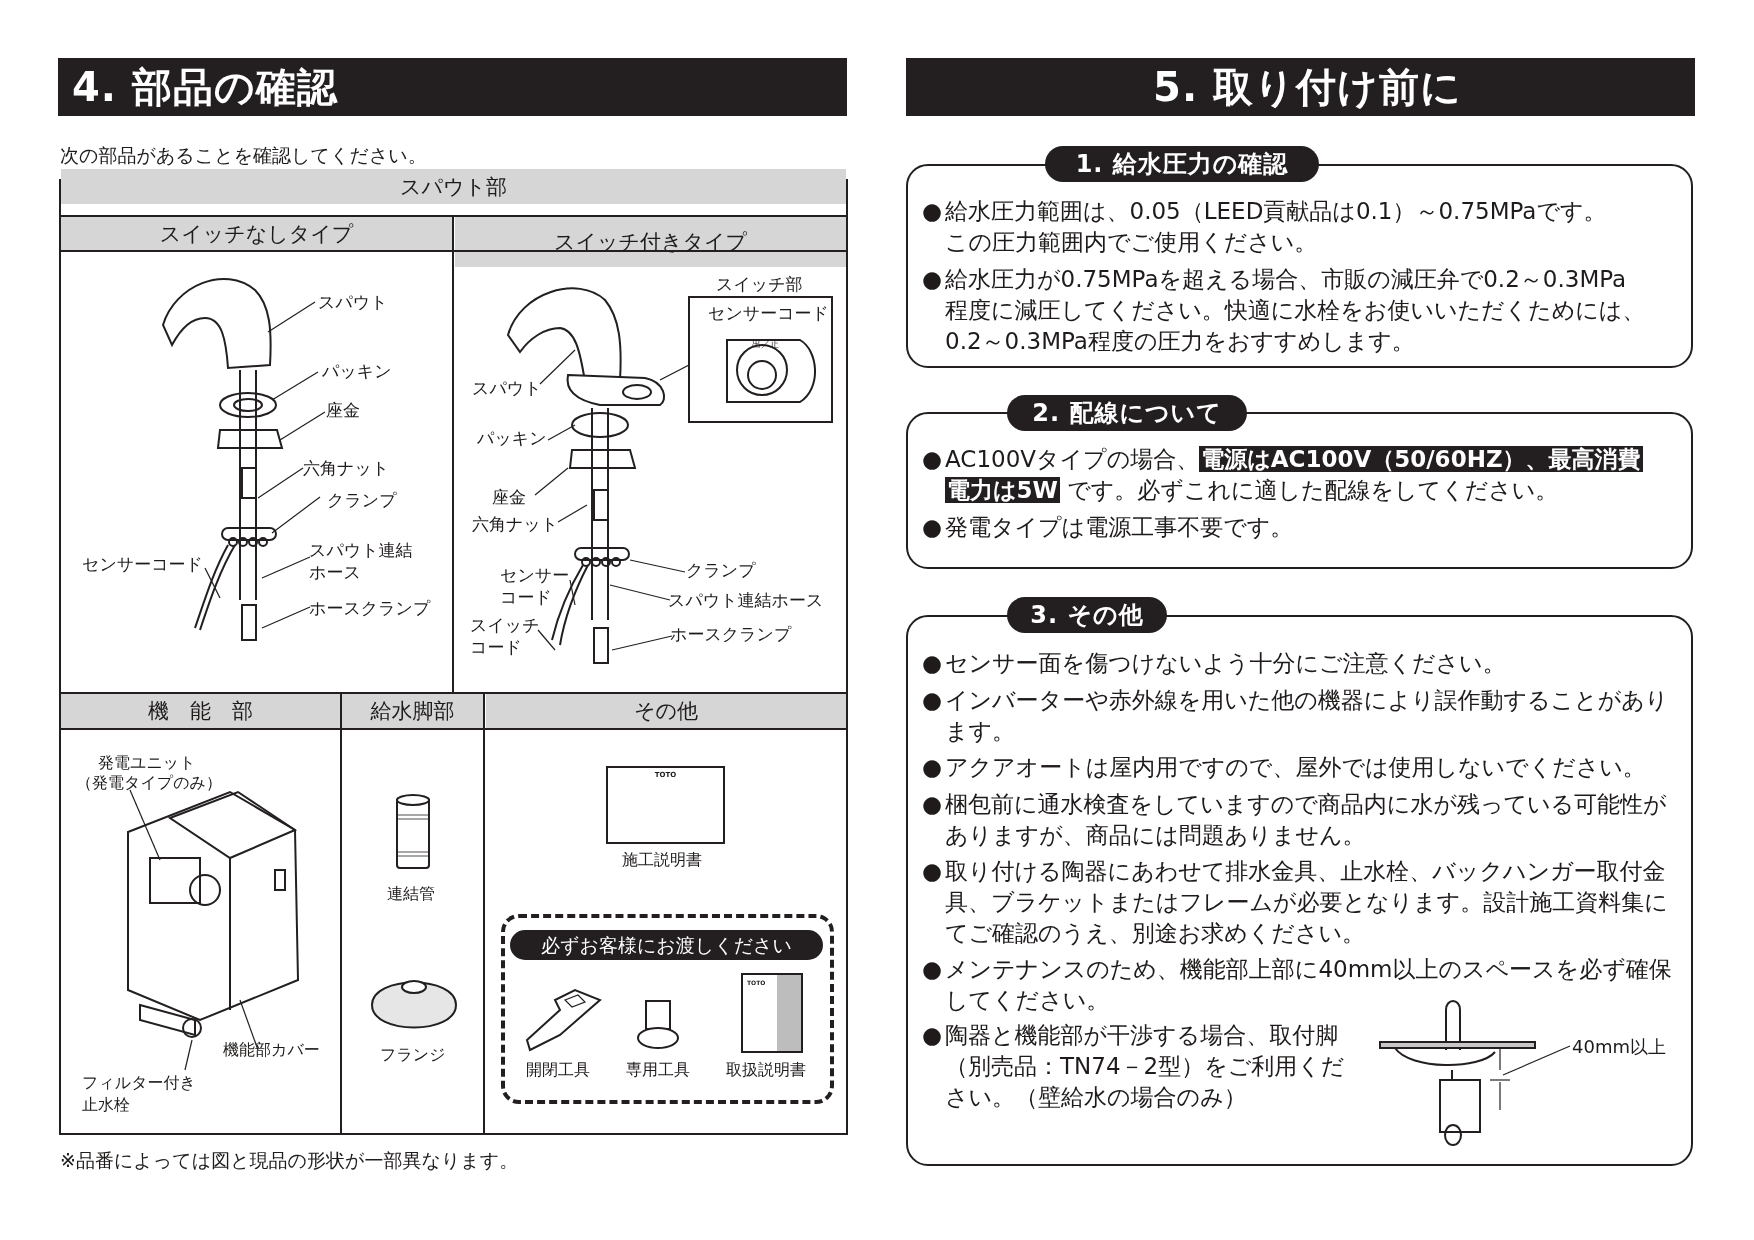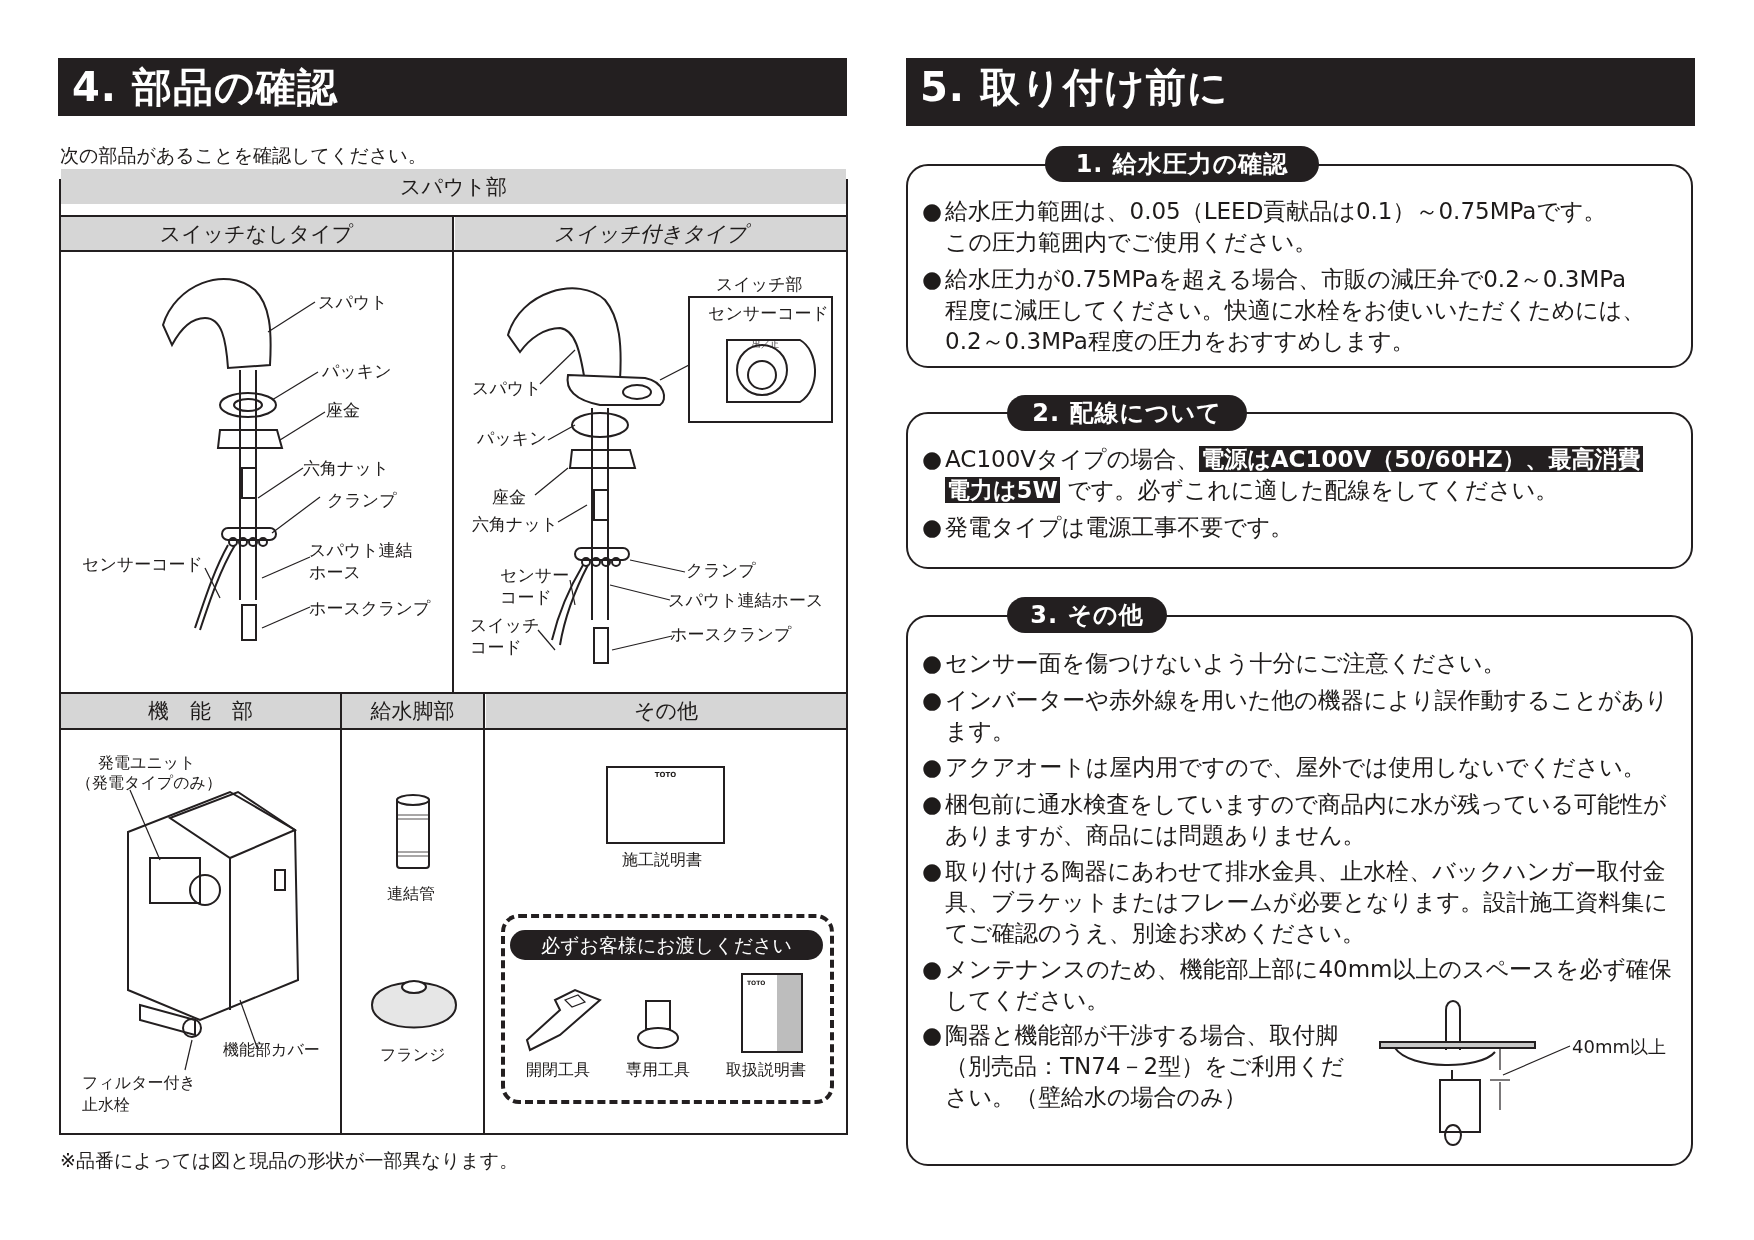--- a/index.html
+++ b/index.html
@@ -29,21 +29,21 @@
 <body>
 
 <div class="sec-header" style="left:58px;top:58px;width:789px;height:58px;">4. 部品の確認</div>
 <div class="abs intro" style="left:60px;top:143px;">次の部品があることを確認してください。</div>
 
 <div class="abs" style="left:59px;top:179px;width:789px;height:956px;border:2px solid #231f20;"></div>
 
 <div class="tbl-head" style="left:61px;top:169px;width:785px;height:35px;">スパウト部</div>
 <div class="tbl-line" style="left:59px;top:215px;width:789px;height:2px;"></div>
 <div class="tbl-head" style="left:61px;top:217px;width:391px;height:34px;">スイッチなしタイプ</div>
-<div class="tbl-head" style="left:455px;top:217px;width:391px;height:34px;font-style:italic;">スイッチ付きタイプ</div>
+<div class="tbl-head" style="left:455px;top:217px;width:391px;height:50px;">スイッチ付きタイプ</div>
 <div class="tbl-line" style="left:59px;top:250px;width:789px;height:2px;"></div>
 <div class="tbl-line" style="left:452px;top:216px;width:2px;height:477px;"></div>
 <div class="tbl-line" style="left:59px;top:692px;width:789px;height:2px;"></div>
 <div class="tbl-head" style="left:61px;top:694px;width:279px;height:34px;">機　能　部</div>
 <div class="tbl-head" style="left:342px;top:694px;width:141px;height:34px;">給水脚部</div>
 <div class="tbl-head" style="left:486px;top:694px;width:360px;height:34px;">その他</div>
 <div class="tbl-line" style="left:59px;top:728px;width:789px;height:2px;"></div>
 <div class="tbl-line" style="left:340px;top:693px;width:2px;height:442px;"></div>
 <div class="tbl-line" style="left:483px;top:693px;width:2px;height:442px;"></div>
 
@@ -198,21 +198,21 @@
 </svg>
 <div class="abs" style="left:741px;top:973px;width:62px;height:80px;border:2px solid #231f20;background:linear-gradient(to right,#fff 0,#fff 58%,#bdbdbd 58%);">
   <div style="position:absolute;top:4px;left:4px;font-size:6px;font-weight:bold;">TOTO</div>
 </div>
 <div class="lbl-sm" style="left:526px;top:1060px;">開閉工具</div>
 <div class="lbl-sm" style="left:626px;top:1060px;">専用工具</div>
 <div class="lbl-sm" style="left:726px;top:1060px;">取扱説明書</div>
 
 <div class="footnote" style="left:60px;top:1148px;">※品番によっては図と現品の形状が一部異なります。</div>
 
-<div class="sec-header" style="left:906px;top:58px;width:789px;height:68px;">5. 取り付け前に</div>
+<div class="sec-header" style="left:906px;top:58px;width:789px;height:58px;text-align:center;">5. 取り付け前に</div>
 
 <div class="rbox" style="left:906px;top:164px;width:787px;height:204px;"></div>
 <div class="pill" style="left:1045px;top:146px;width:274px;">1. 給水圧力の確認</div>
 <div class="bullet" style="left:922px;top:196px;">
   <div><span class="dot">●</span><span>給水圧力範囲は、0.05（LEED貢献品は0.1）～0.75MPaです。</span></div>
   <div class="indent">この圧力範囲内でご使用ください。</div>
 </div>
 <div class="bullet" style="left:922px;top:264px;">
   <div><span class="dot">●</span><span>給水圧力が0.75MPaを超える場合、市販の減圧弁で0.2～0.3MPa</span></div>
   <div class="indent">程度に減圧してください。快適に水栓をお使いいただくためには、</div>

